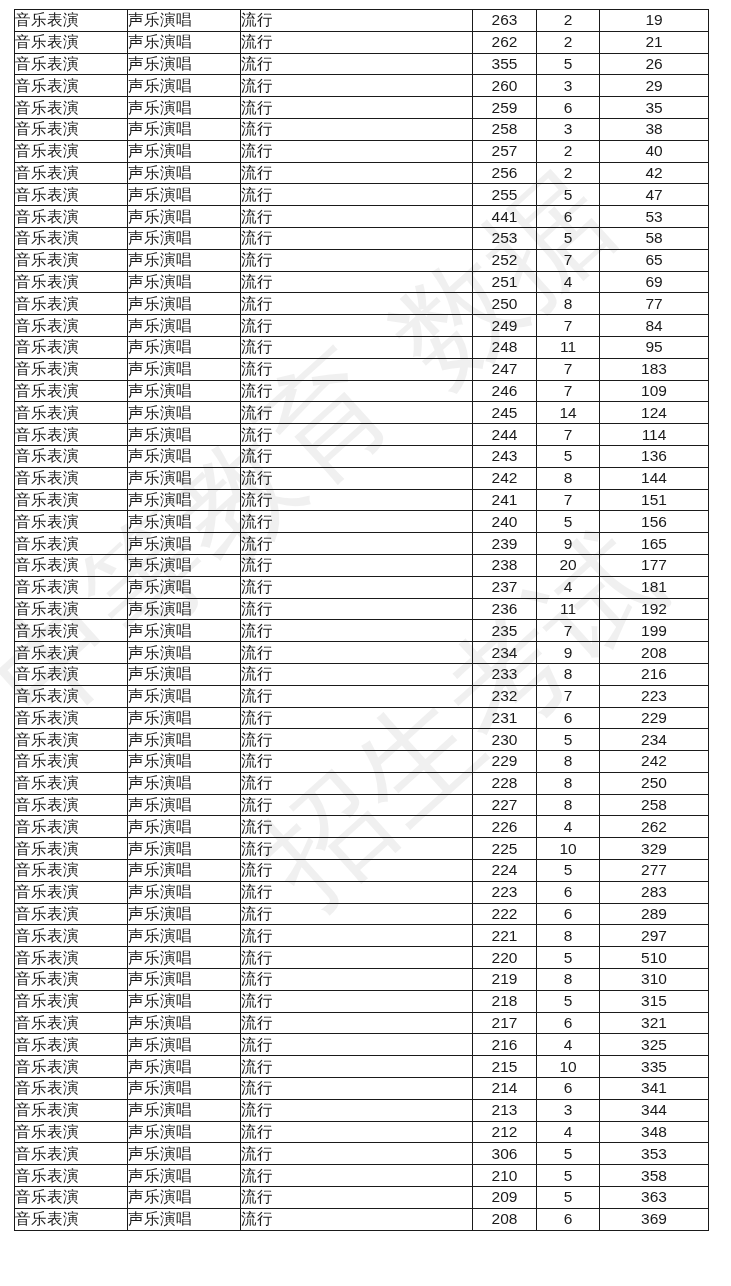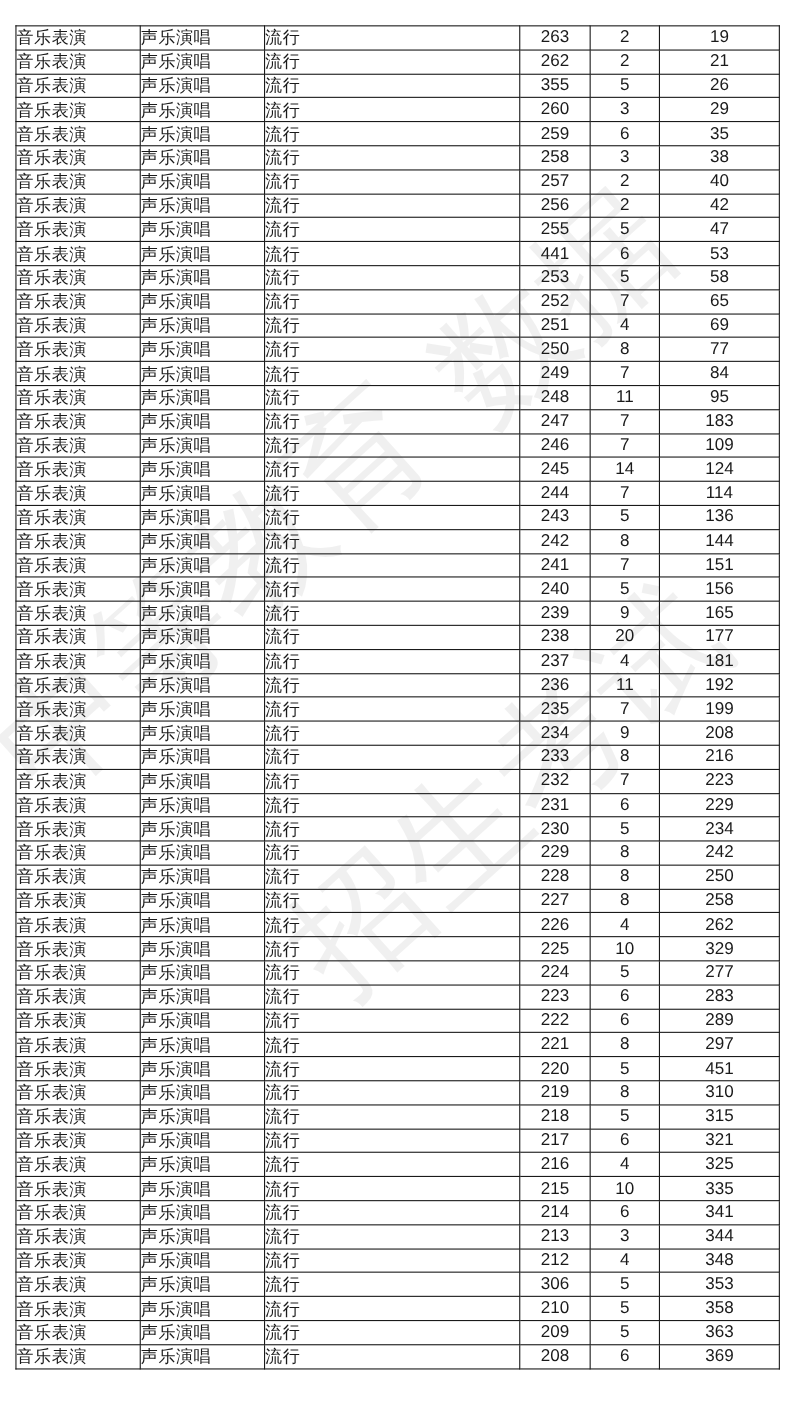--- a/index.html
+++ b/index.html
@@ -1,17 +1,17 @@
 <!DOCTYPE html>
 <html><head>
 <meta charset="utf-8">
 <style>
   html, body { margin:0; padding:0; background:#ffffff; }
   body { width:731px; height:1286px; position:relative; overflow:hidden; }
-  .sheet { position:absolute; left:14px; top:9px; width:694px;margin-top:14px; }
+  .sheet { position:absolute; left:14px; top:9px; width:694px; }
   table.grid { border-collapse:collapse; table-layout:fixed; width:694px; }
   table.grid td {
     border:1.6px solid #1a1a1a;
     height:20.8px;
     padding:0;
     line-height:20px;
     font-size:15.5px;
     color:#1a1a1a;
     white-space:nowrap;
     overflow:hidden;
@@ -385,21 +385,21 @@
           <td class="num">221</td>
           <td class="num">8</td>
           <td class="num">297</td>
         </tr>
         <tr>
           <td class="cjk">音乐表演</td>
           <td class="cjk">声乐演唱</td>
           <td class="cjk">流行</td>
           <td class="num">220</td>
           <td class="num">5</td>
-          <td class="num">451</td>
+          <td class="num">510</td>
         </tr>
         <tr>
           <td class="cjk">音乐表演</td>
           <td class="cjk">声乐演唱</td>
           <td class="cjk">流行</td>
           <td class="num">219</td>
           <td class="num">8</td>
           <td class="num">310</td>
         </tr>
         <tr>

